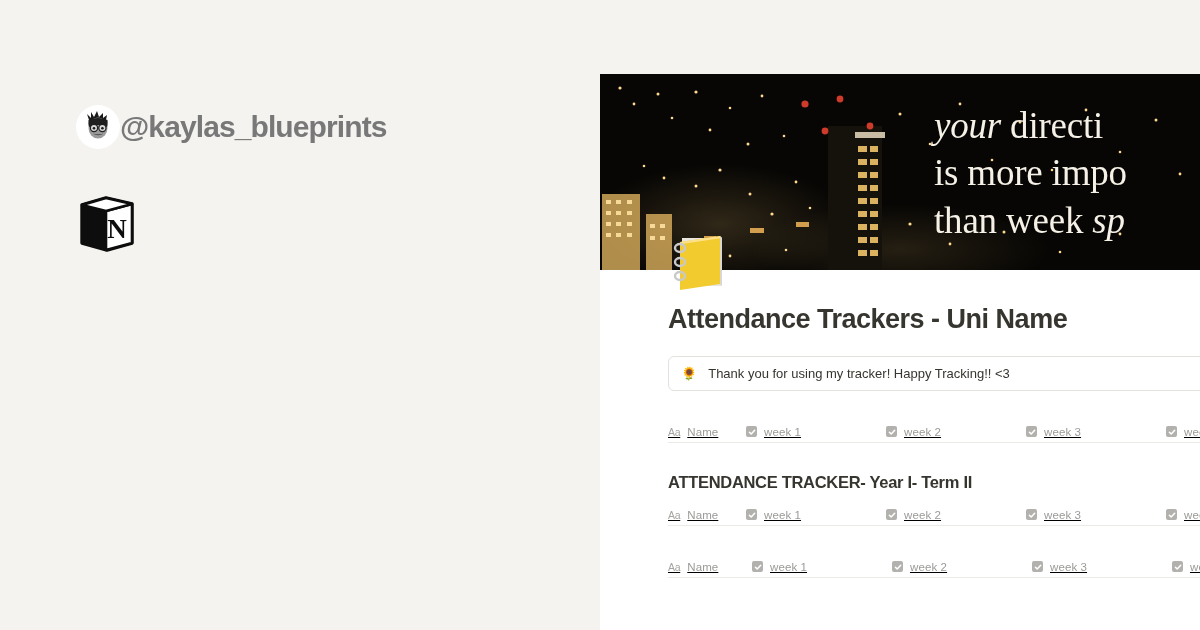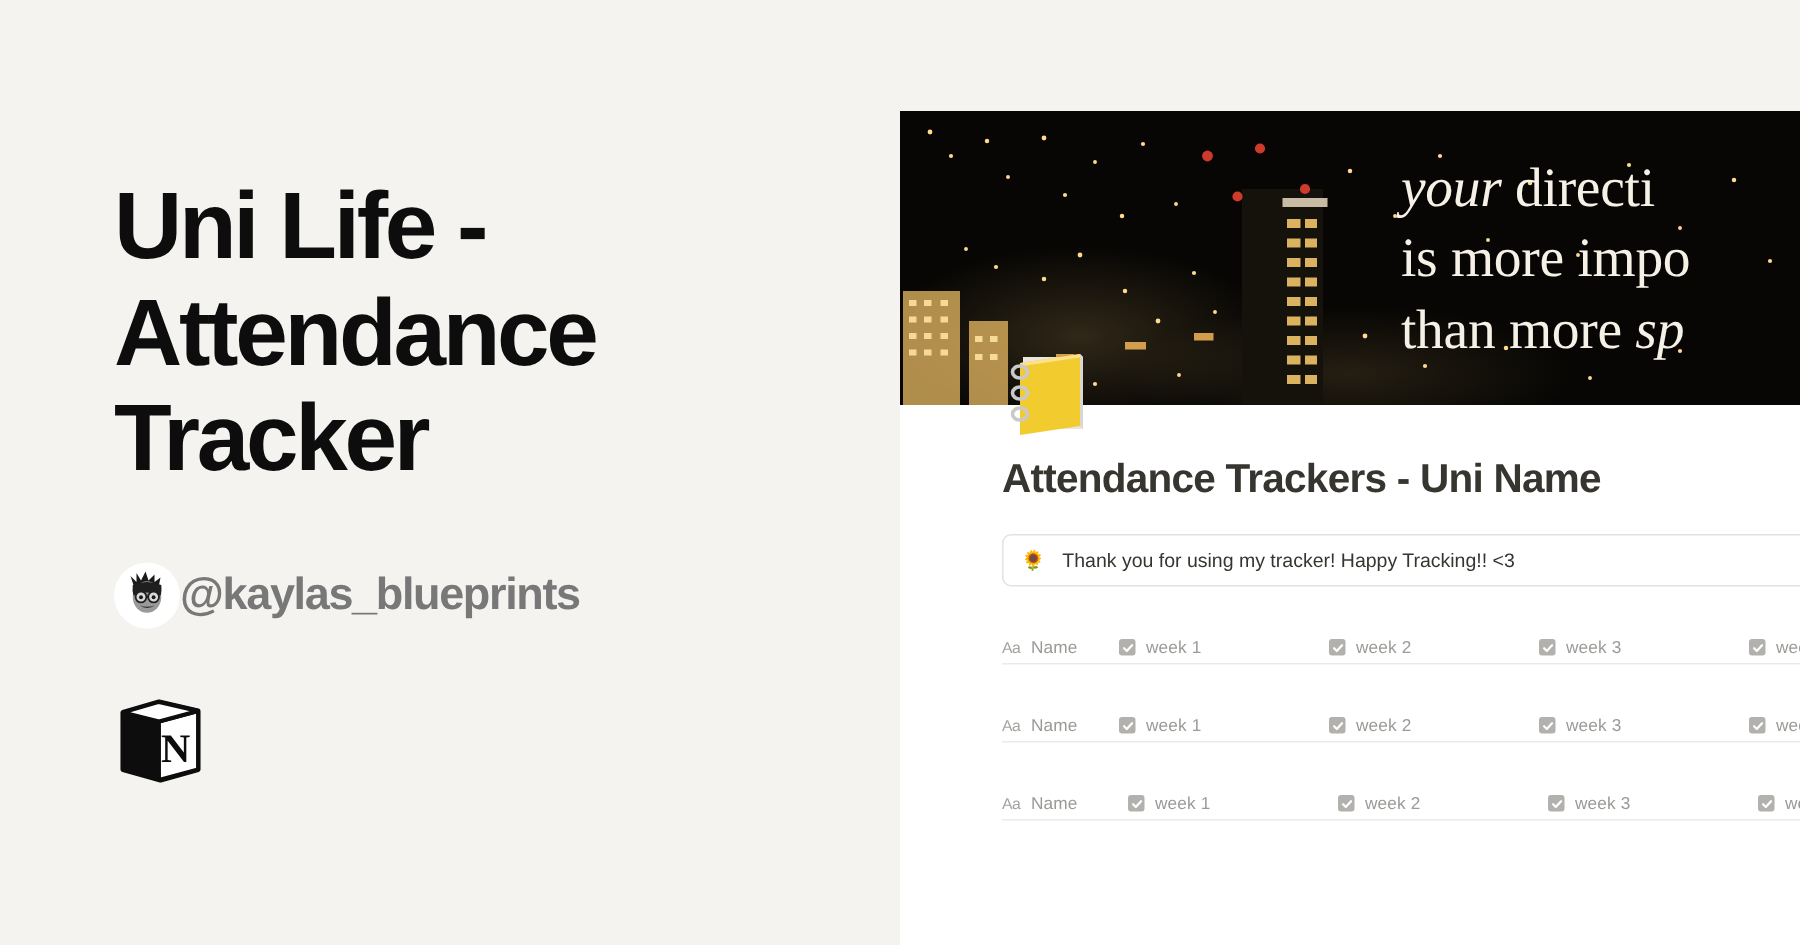--- a/index.html
+++ b/index.html
@@ -180,20 +180,21 @@
     height: 21px;
     border-bottom: 1px solid #eceae6;
     width: 560px;
   }
   .col {
     display: flex;
     align-items: center;
     gap: 7px;
     flex: none;
     white-space: nowrap;
+    text-decoration: underline;
   }
   .col-label {
     font-size: 11.5px;
     color: #9b9a97;
     letter-spacing: 0.1px;
   }
   .aa-icon {
     font-size: 10.5px;
     color: #a5a39f;
     font-weight: 400;
@@ -219,21 +220,20 @@
   .sec3 .c1 { width: 140px; }
   .sec3 .c2 { width: 140px; }
   .sec3 .c3 { width: 140px; }
 </style>
 </head>
 <body>
 
 <div class="left-panel">
 
 
-  <h1 class="page-title">Uni Life - Attendance Tracker</h1>
 
   <div class="author-row">
     <div class="avatar">
       <svg width="40" height="40" viewBox="0 0 40 40">
         <circle cx="20" cy="20" r="20" fill="#ffffff"></circle>
         <path d="M11 13 L9 7 L13 11 L13 5 L16 10 L19 4 L21 10 L25 6 L25 11 L29 8 L28 13 Z" fill="#1a1a1a"></path>
         <ellipse cx="20" cy="21" rx="9.5" ry="10.5" fill="#9a9a9a"></ellipse>
         <path d="M10.5 13 Q20 9 29.5 13 Q30 18 29 20 Q20 16 11 20 Q10 17 10.5 13 Z" fill="#1f1f1f"></path>
         <circle cx="16" cy="21" r="3.6" fill="#d8d8d8" stroke="#1f1f1f" stroke-width="1.2"></circle>
         <circle cx="24.4" cy="21" r="3.6" fill="#d8d8d8" stroke="#1f1f1f" stroke-width="1.2"></circle>
@@ -360,21 +360,21 @@
         <g fill="#ffbf5e" opacity="0.8">
           <rect x="150" y="154" width="14" height="5"></rect>
             <rect x="104" y="162" width="12" height="5"></rect>
           <rect x="196" y="148" width="13" height="5"></rect>
         </g>
       </svg>
     </div>
     <div class="cover-quote">
       <div><span class="ital">your</span><span> directi</span></div>
       <div>is more impo</div>
-      <div><span>than more </span><span class="ital">sp</span></div>
+      <div><span>than week </span><span class="ital">sp</span></div>
     </div>
   </div>
 
   <svg class="page-icon" viewBox="0 0 62 58">
     <path d="M14,4 L54,4 L54,52 L14,52 Z" fill="#e8e6df"></path>
     <path d="M12,8 L52,2 L52,50 L12,56 Z" fill="#f2cb2f"></path>
     <path d="M12,8 L52,2 L54,4 L14,10 Z" fill="#fde08a"></path>
     <path d="M52,2 L54,4 L54,52 L52,50 Z" fill="#d9d7d0"></path>
     <g stroke="#c9c9c9" stroke-width="2.4" fill="none">
       <ellipse cx="12" cy="14" rx="5" ry="4"></ellipse>
@@ -426,20 +426,21 @@
               <svg width="8" height="8" viewBox="0 0 8 8">
                 <path d="M1.4 4.2 L3.2 6 L6.7 2.2" stroke="#ffffff" stroke-width="1.5" fill="none" stroke-linecap="round" stroke-linejoin="round"></path>
               </svg>
             </span>
           <span class="col-label">week 4</span>
         </div>
       </div>
     </div>
 
     <div class="section sec1">
+      <div class="section-heading">ATTENDANCE TRACKER- Year I- Term II</div>
       <div class="table-header">
         <div class="col c0">
           <span class="aa-icon">Aa</span>
           <span class="col-label">Name</span>
         </div>
         <div class="col c1">
           <span class="check-icon">
               <svg width="8" height="8" viewBox="0 0 8 8">
                 <path d="M1.4 4.2 L3.2 6 L6.7 2.2" stroke="#ffffff" stroke-width="1.5" fill="none" stroke-linecap="round" stroke-linejoin="round"></path>
               </svg>

